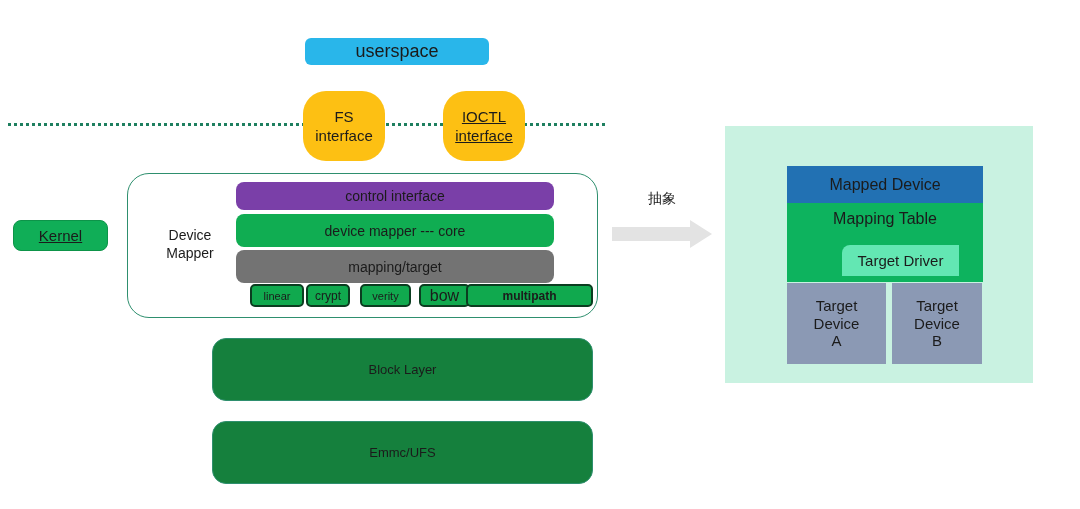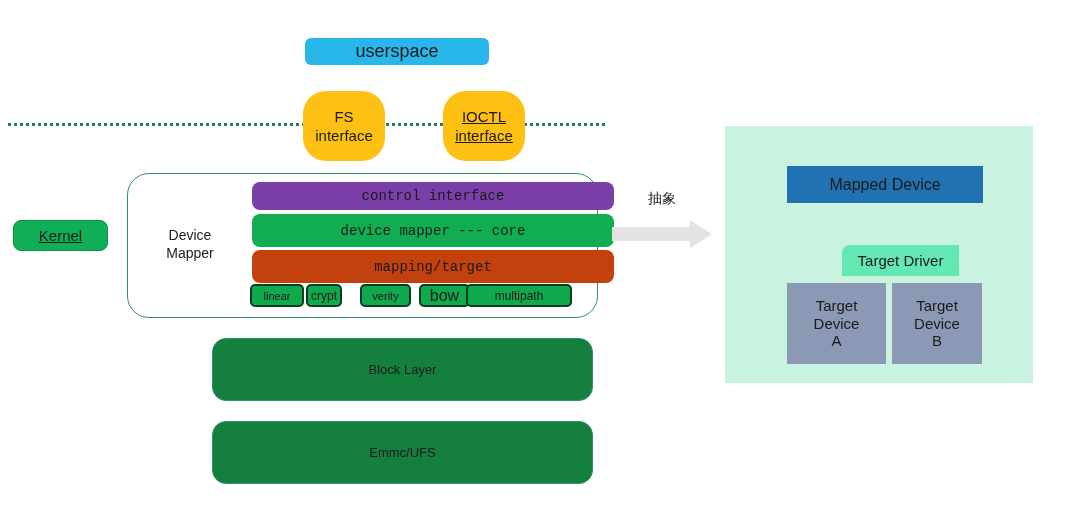--- a/index.html
+++ b/index.html
@@ -54,36 +54,36 @@
   .dm-container {
     left: 127px; top: 173px; width: 471px; height: 145px;
     background: #ffffff;
     border: 1.5px solid #2e8f6e; border-radius: 22px;
   }
   .dm-label {
     left: 140px; top: 227px; width: 100px;
     font-size: 14px; line-height: 1.25;
   }
   .dm-bar {
-    left: 252px; width: 362px; border-radius: 8px; font-size: 14px; font-family: Liberation Mono, monospace;
+    left: 236px; width: 318px; border-radius: 8px; font-size: 14px;
   }
   .bar-control { top: 182px; height: 28px; background: #7a3fa8; }
   .bar-core    { top: 214px; height: 33px; background: #10ad52; }
-  .bar-mapping { top: 250px; height: 33px; background: #c2410c; }
+  .bar-mapping { top: 250px; height: 33px; background: #737373; }
 
   .target-chip {
     top: 284px; height: 23px;
     background: #10a94e; border: 2px solid #0b3d20; border-radius: 5px;
     font-size: 11px;
   }
   .chip-linear    { left: 250px; width: 54px; }
-  .chip-crypt     { left: 306px; width: 36px; font-size: 12px; }
+  .chip-crypt     { left: 306px; width: 44px; font-size: 12px; }
   .chip-verity    { left: 360px; width: 51px; }
   .chip-bow       { left: 419px; width: 51px; font-size: 16px; }
-  .chip-multipath { left: 466px; width: 106px; font-size: 12px; }
+  .chip-multipath { left: 466px; width: 127px; font-size: 12px; font-weight: bold; }
 
   
   .arrow-label {
     left: 612px; top: 190px; width: 100px;
     text-align: center; font-size: 14px;
   }
   .arrow-body {
     left: 612px; top: 227px; width: 78px; height: 14px;
     background: #e3e3e3;
   }
@@ -188,20 +188,23 @@
   </div>
 
   <div class="abs arrow-label">抽象</div>
   <div class="abs arrow-body"></div>
   <div class="abs arrow-head"></div>
 
   <div class="abs abs-panel"></div>
   <div class="abs center-flex mapped-device">
     <span>Mapped Device</span>
   </div>
+  <div class="abs mapping-table">
+    <span>Mapping Table</span>
+  </div>
   <div class="abs center-flex target-driver">
     <span>Target Driver</span>
   </div>
   <div class="abs center-flex target-device target-device-a">
     <span class="prelines">Target
 Device
 A</span>
   </div>
   <div class="abs center-flex target-device target-device-b">
     <span class="prelines">Target

